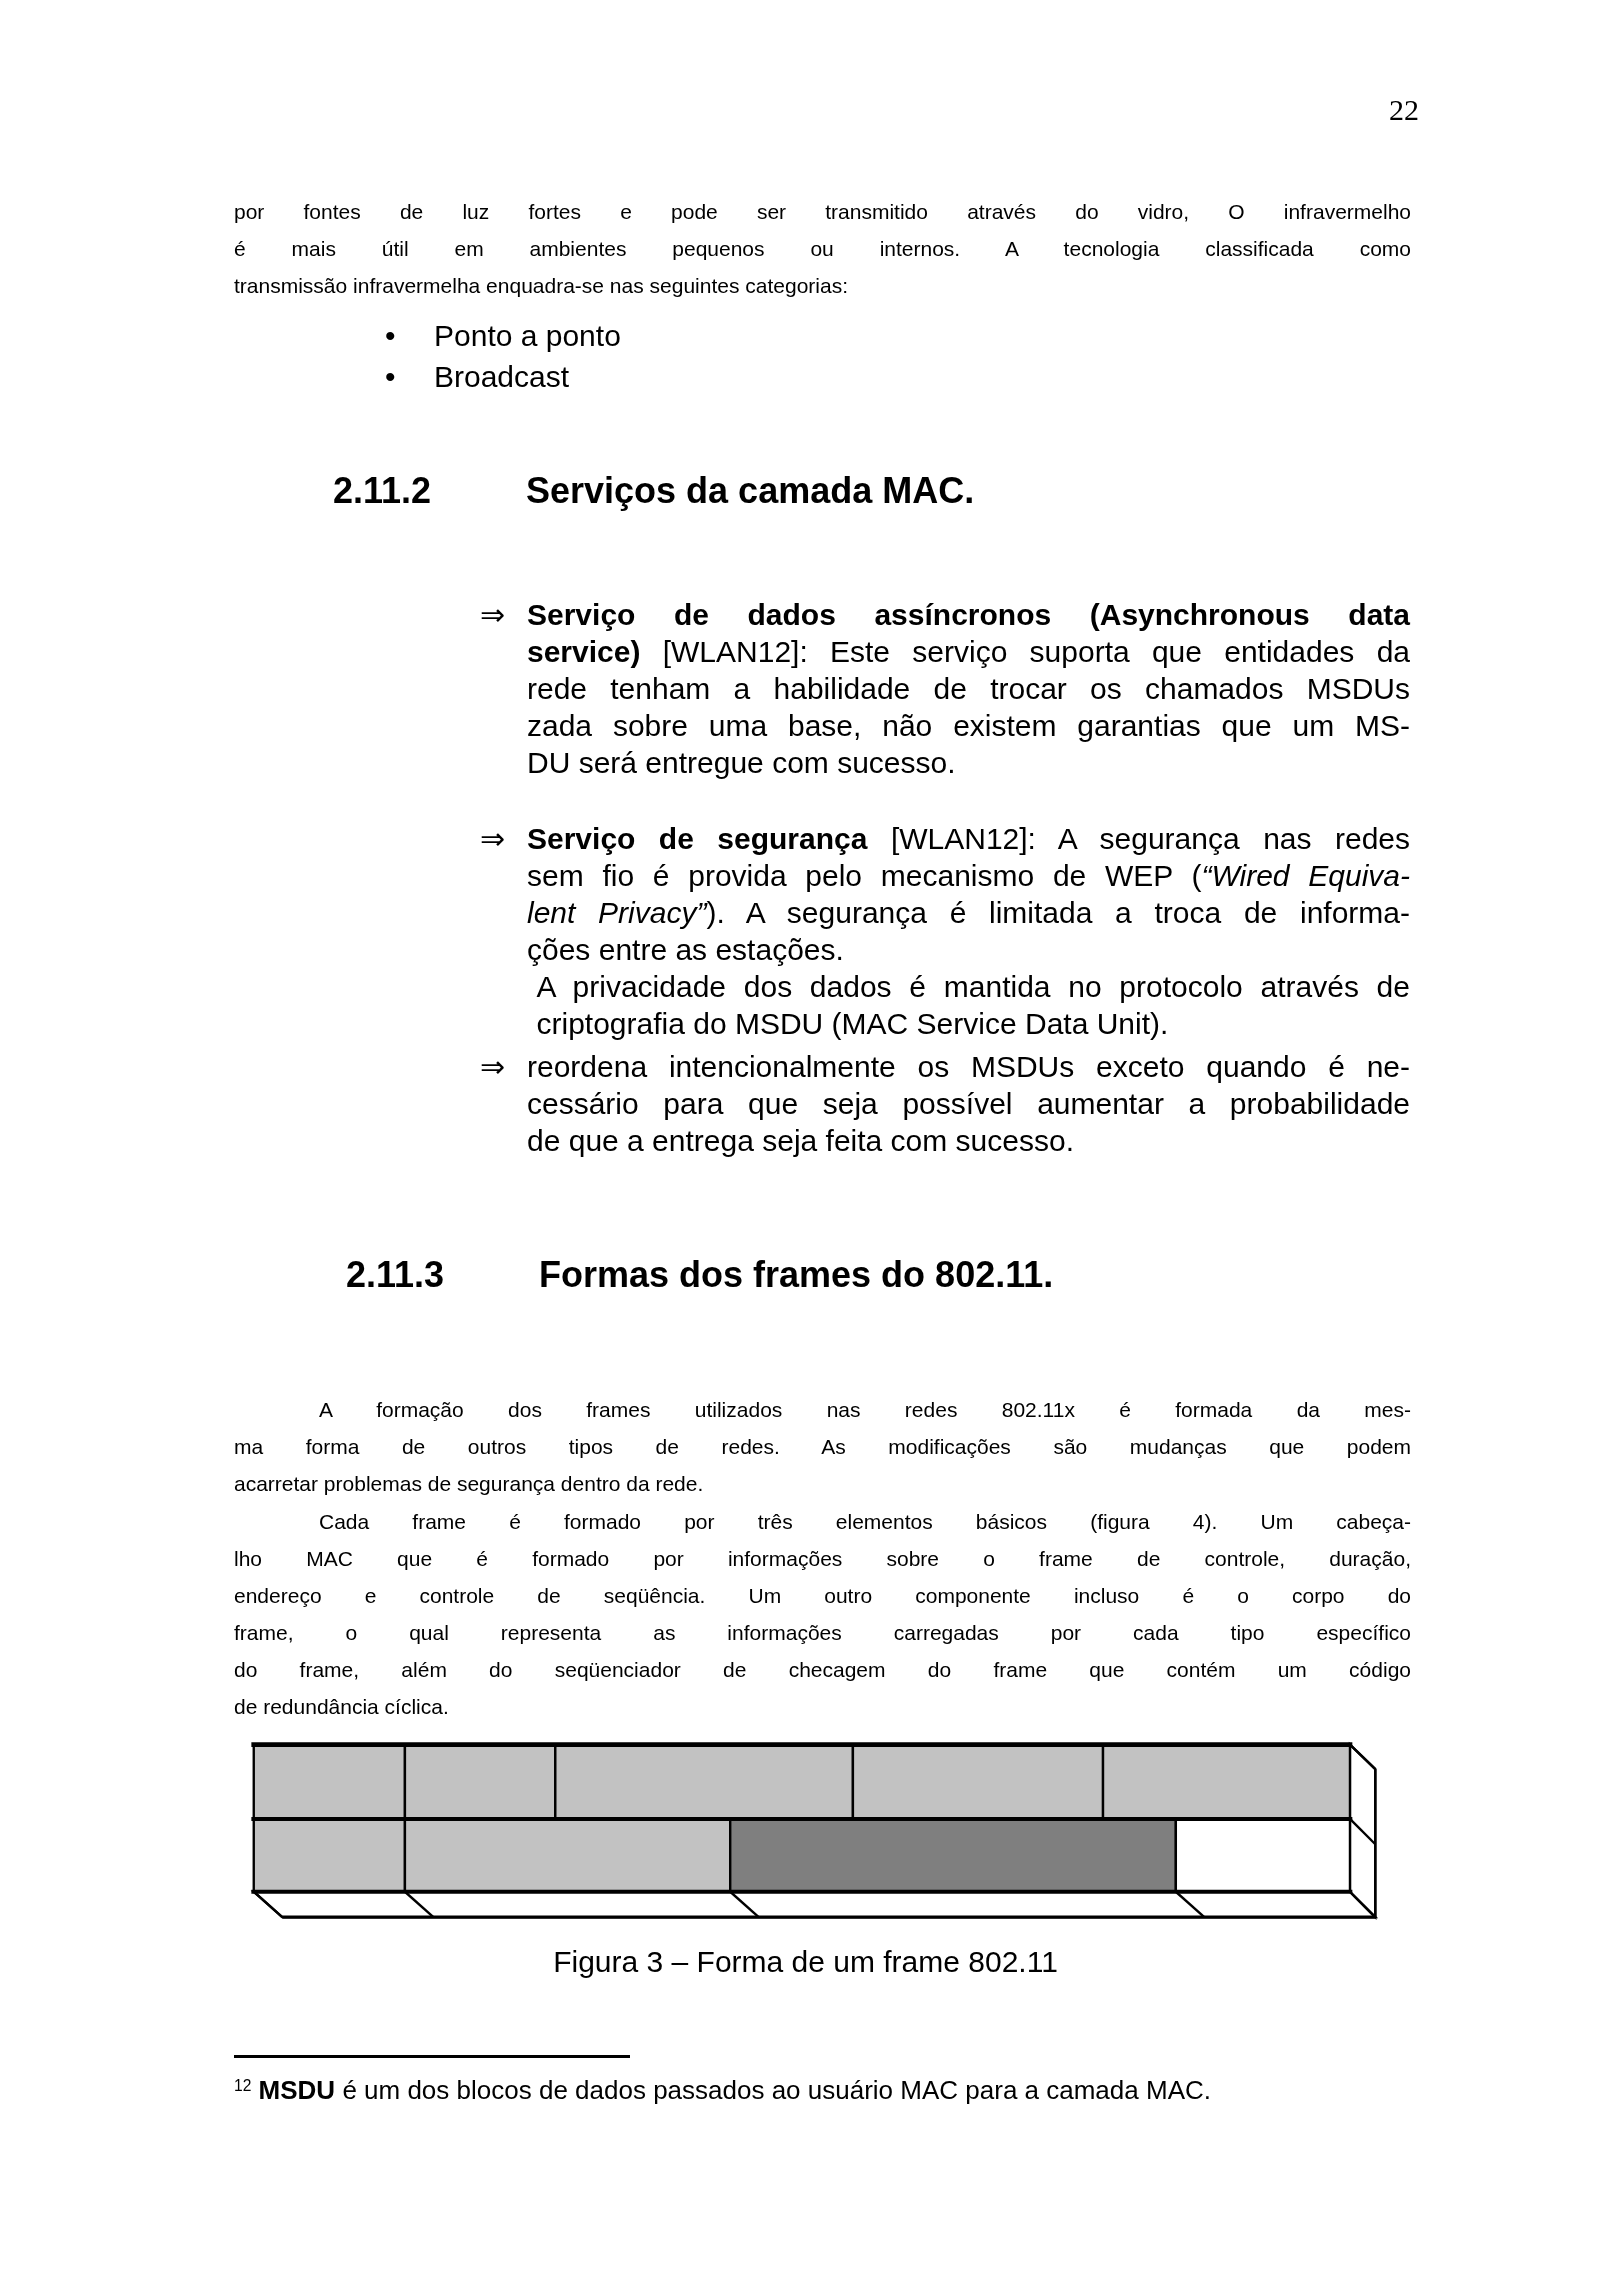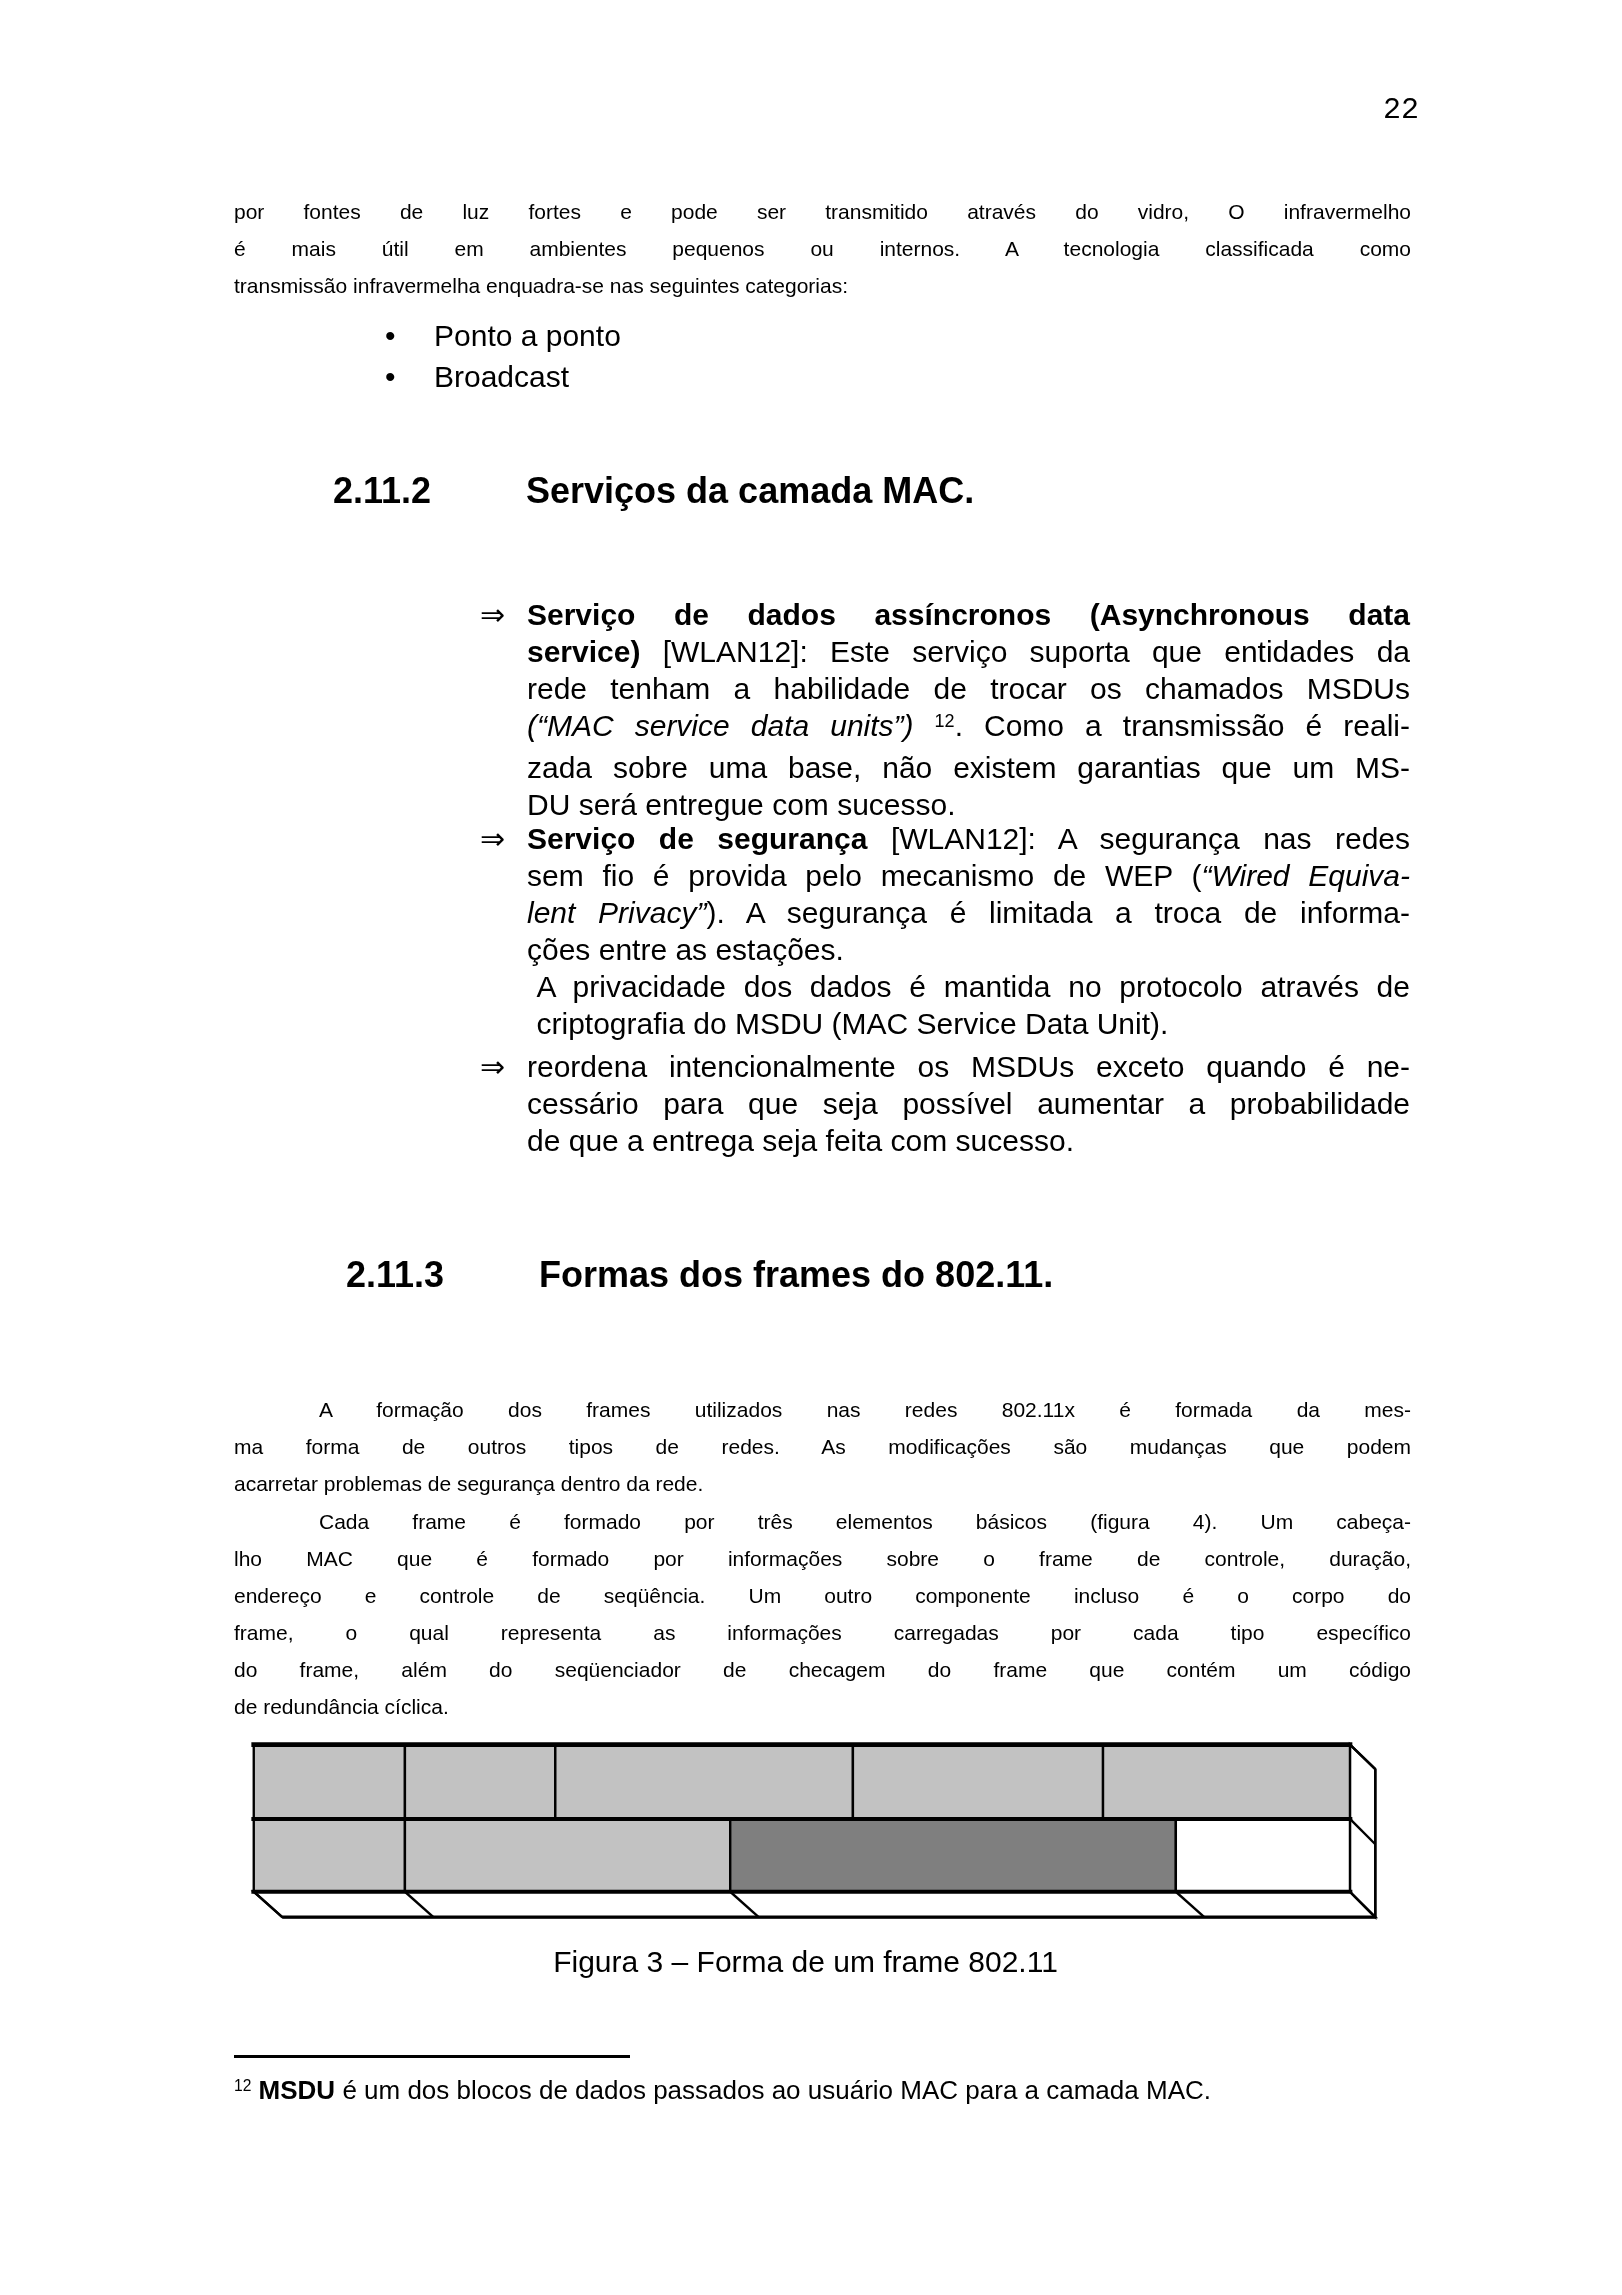--- a/index.html
+++ b/index.html
@@ -14,21 +14,21 @@
   .abs { position:absolute; }
   .body-text { font-size:21px; line-height:37px; }
   .line { text-align:justify; }
   .jl { text-align-last:justify; }
   .end { text-align-last:left; }
   .indent { text-indent:85px; }
   .ind-sm { text-indent:9.5px; }
 
   #page-number {
     top:93px; right:204px;
-    font-family:Liberation Mono, monospace;
+    font-family:Liberation Serif, serif;
     font-size:30px;
   }
   #intro { top:193px; left:234px; width:1177px; }
 
   #bullet-list { top:315px; left:385px; }
   .bullet-item { display:flex; font-size:30px; line-height:41px; }
   .bullet-dot { width:49px; }
 
   .heading { font-size:36px; font-weight:bold; left:333px; white-space:nowrap; }
   #heading-2112 { top:470px; }
@@ -86,21 +86,20 @@
 <div id="heading-2112" class="abs heading">
   <span class="h-num">2.11.2</span><span>Serviços da camada MAC.</span>
 </div>
 
 <div id="service-1" class="abs service">
   <span class="arrow">⇒</span>
   <div class="service-body">
       <div class="line jl"><b>Serviço de dados assíncronos (Asynchronous data</b></div>
       <div class="line jl"><b>service)</b> [WLAN12]: Este serviço suporta que entidades da</div>
       <div class="line jl">rede tenham a habilidade de trocar os chamados MSDUs</div>
-      <div class="line jl"><i>(“MAC service data units”)</i> <sup>12</sup>. Como a transmissão é reali-</div>
       <div class="line jl">zada sobre uma base, não existem garantias que um MS-</div>
       <div class="line end">DU será entregue com sucesso.</div>
     </div>
 </div>
 
 <div id="service-2" class="abs service">
   <span class="arrow">⇒</span>
   <div class="service-body">
       <div class="line jl"><b>Serviço de segurança</b> [WLAN12]: A segurança nas redes</div>
       <div class="line jl">sem fio é provida pelo mecanismo de WEP (<i>“Wired Equiva-</i></div>

